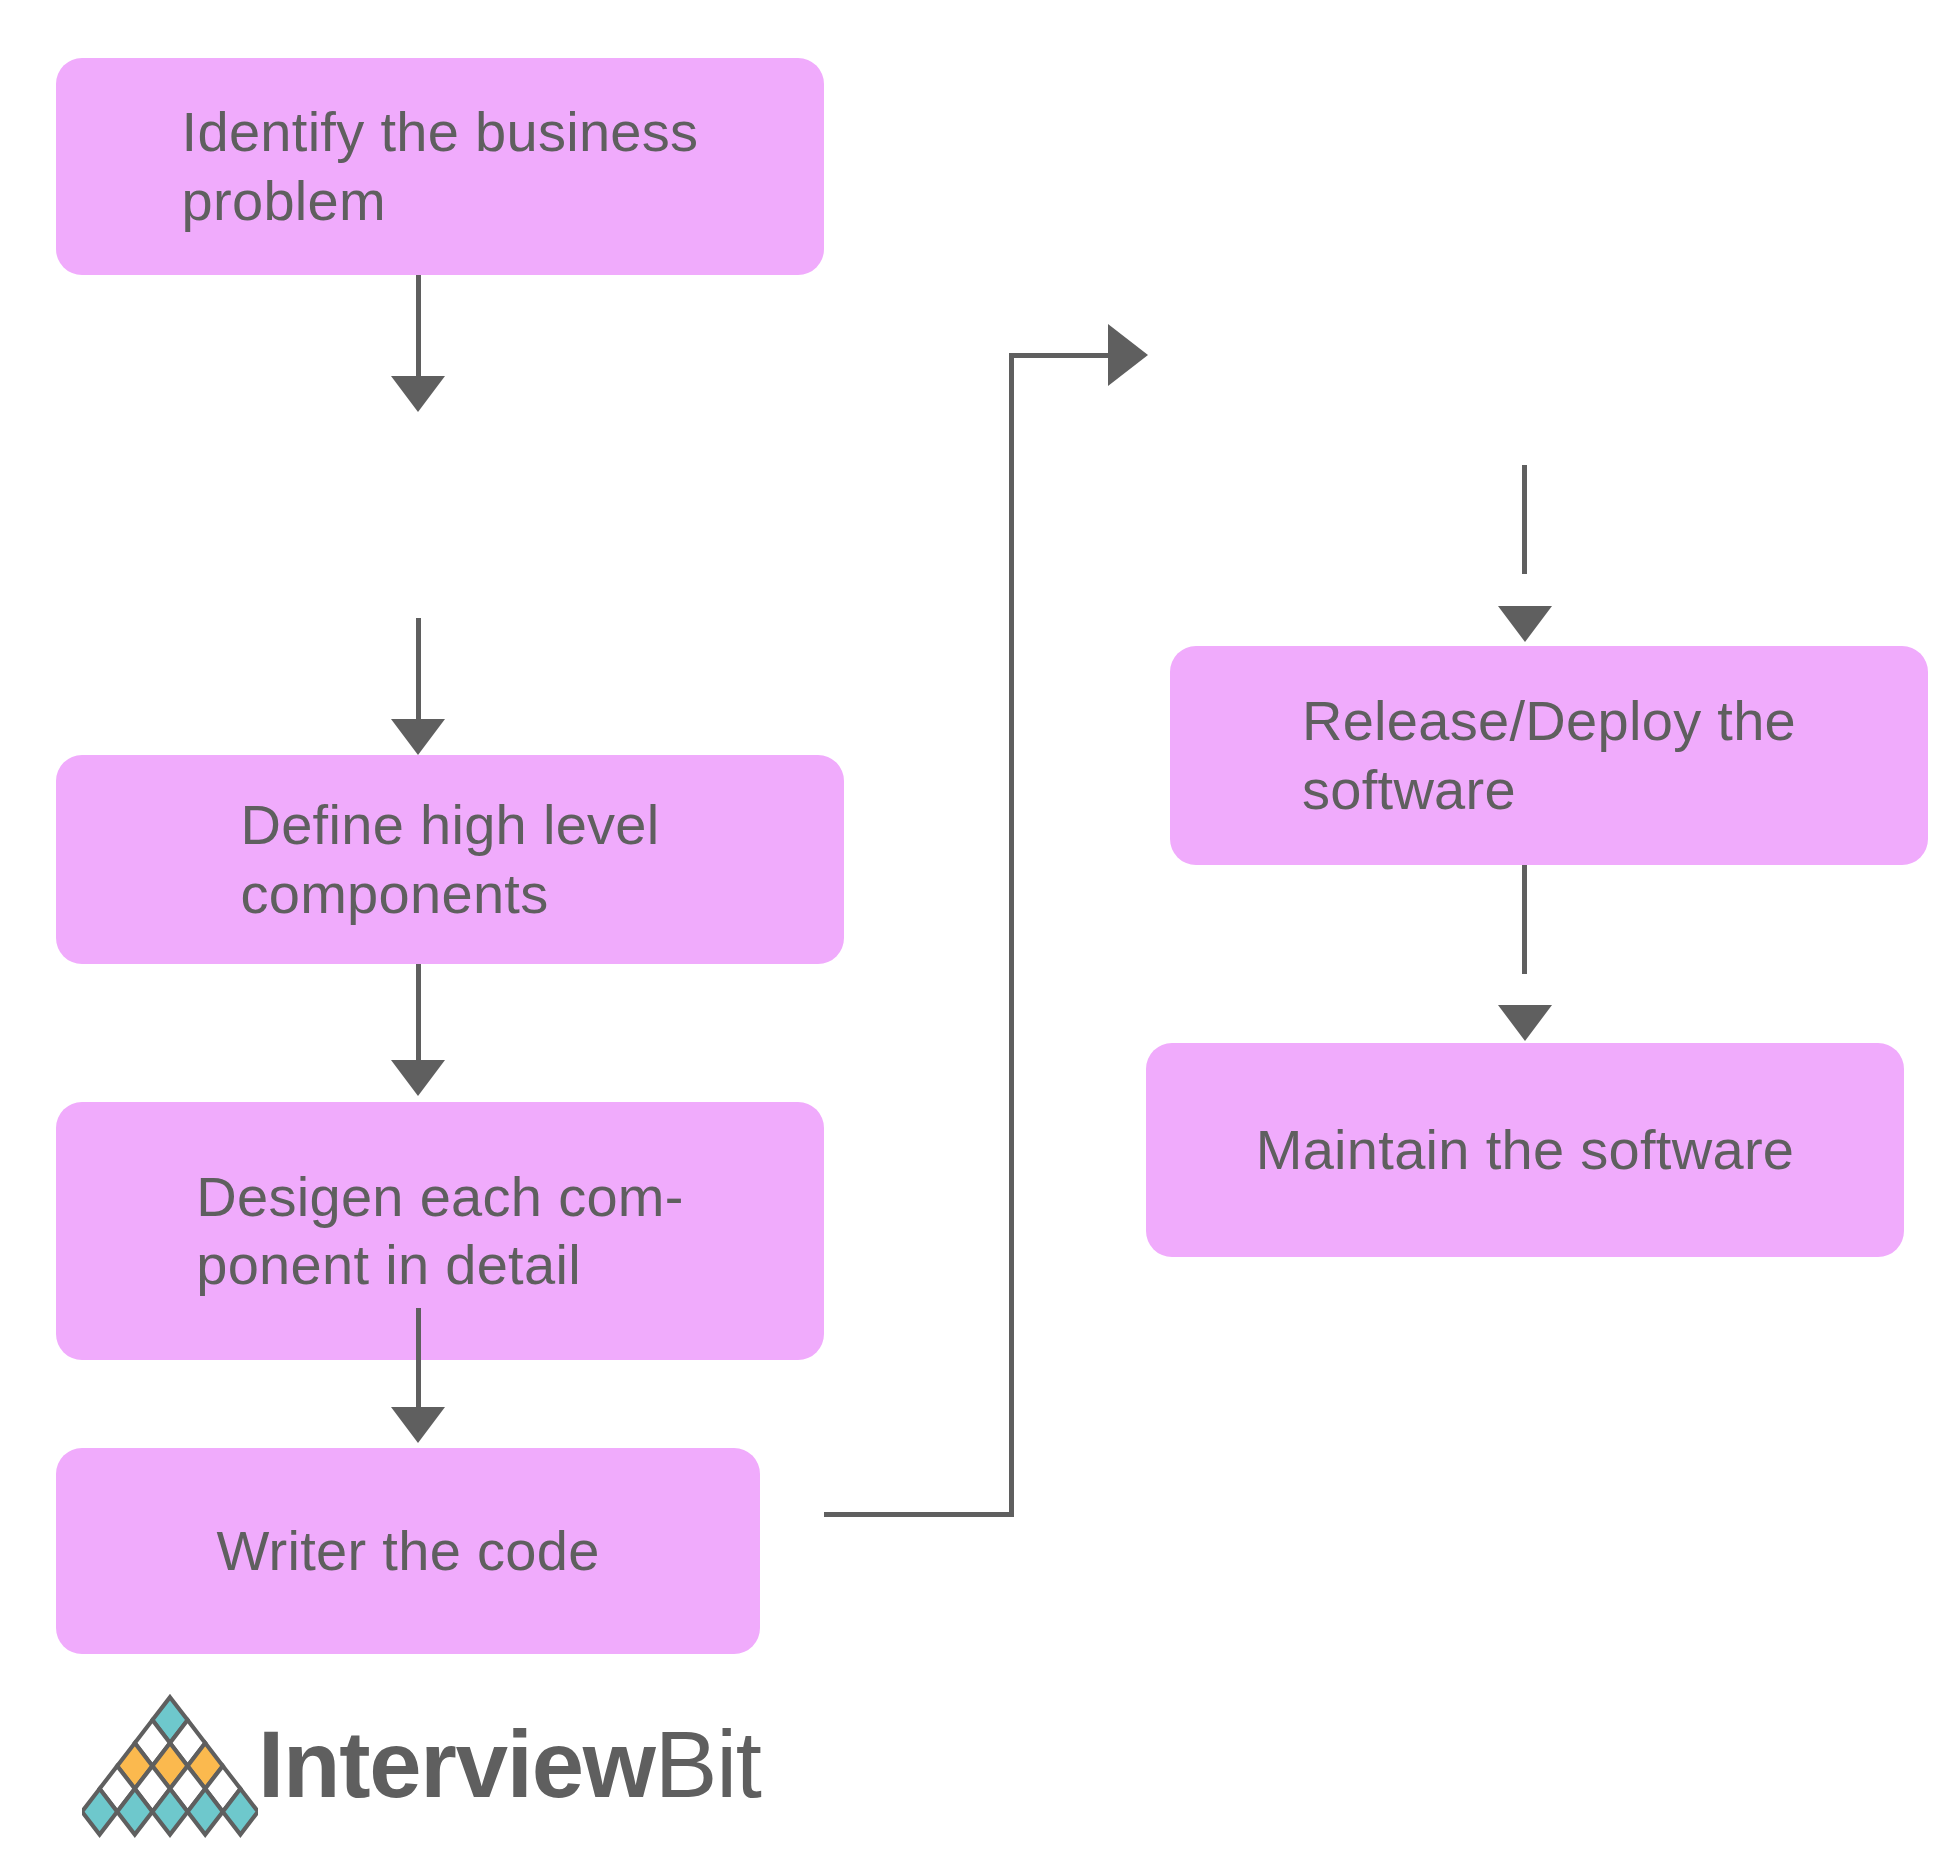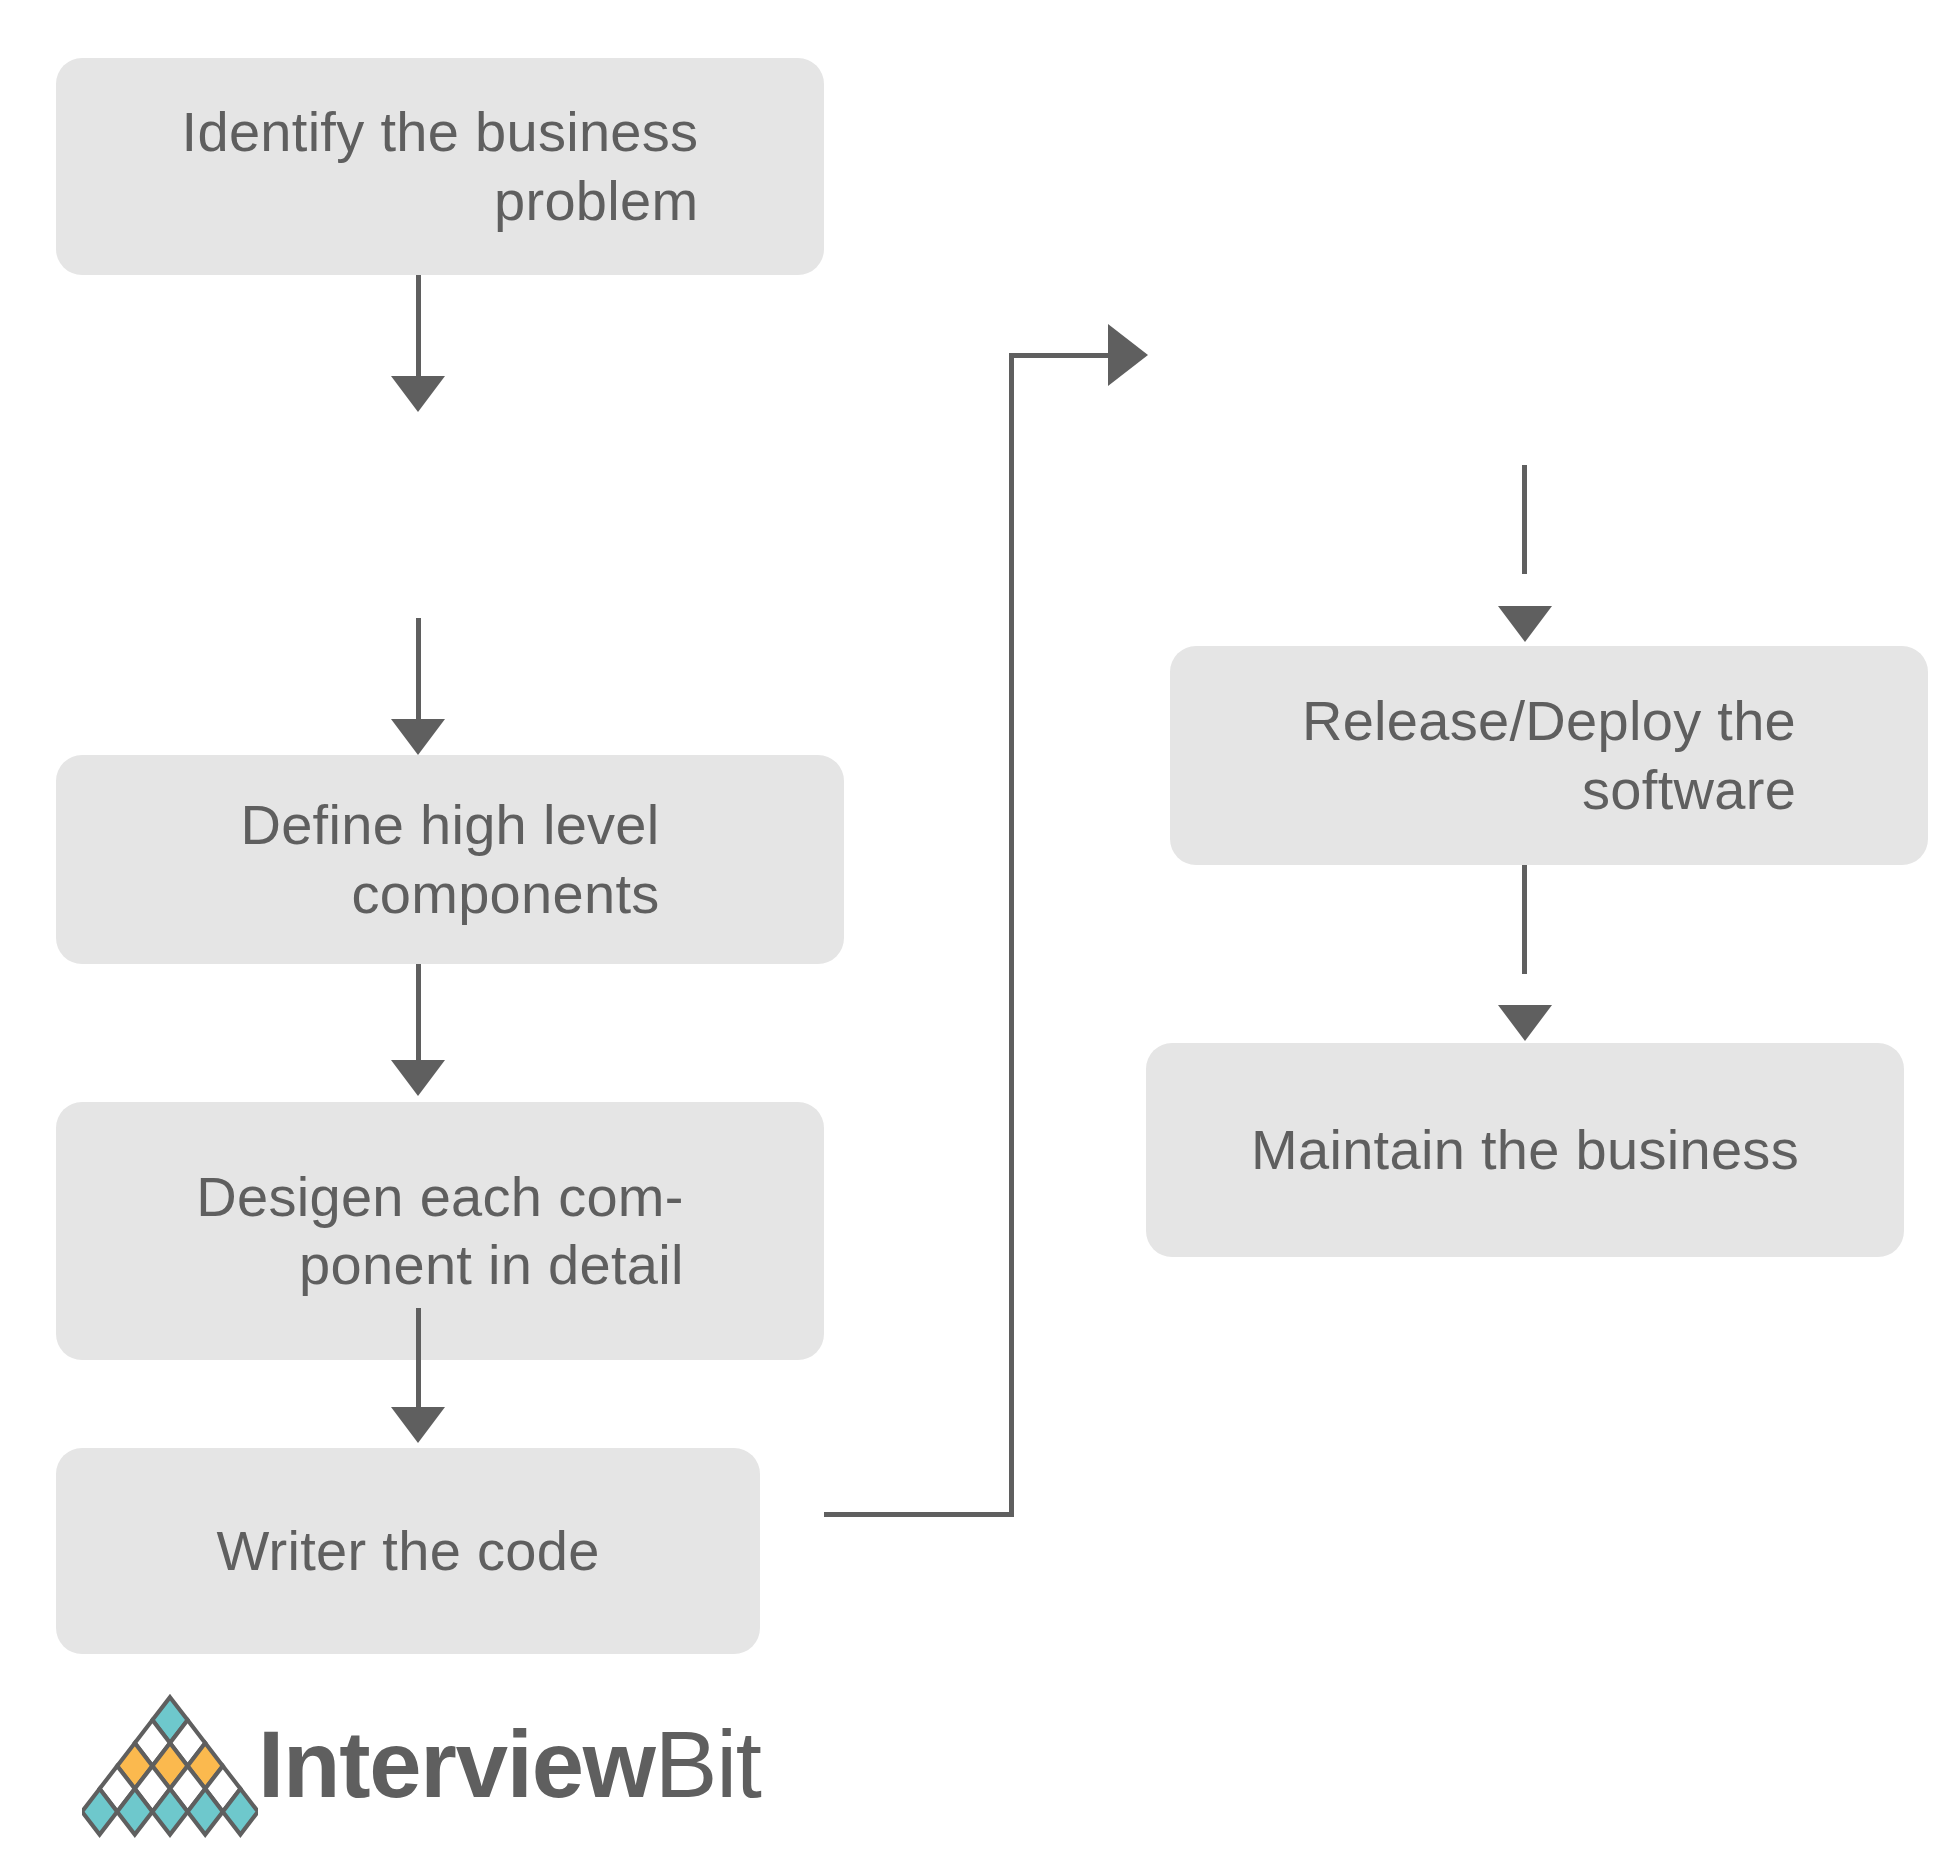--- a/index.html
+++ b/index.html
@@ -6,26 +6,26 @@
   body{
     width:1955px;height:1877px;
     background:#ffffff;
     font-family:"Liberation Sans", sans-serif;
     overflow:hidden;
   }
   #canvas{position:relative;width:1955px;height:1877px;}
 
   .node{
     position:absolute;
-    background:#e5e5e5;
+    background:#f0abfc;
     border-radius:26px;
     display:flex;
     align-items:center;
     justify-content:center;
-    text-align:right;
+    text-align:left;
     color:#5f5f5f;
     font-size:56px;
     line-height:1.22;
     font-weight:400;
     letter-spacing:0.3px;
     box-sizing:border-box;
     padding:8px 28px;
     white-space:pre-line;
   }
 
@@ -123,21 +123,21 @@
 
   <div class="node" id="n-design">Desigen each com-
 ponent in detail</div>
 
   <div class="node" id="n-write">Writer the code</div>
 
 
   <div class="node" id="n-release">Release/Deploy the
 software</div>
 
-  <div class="node" id="n-maintain">Maintain the business</div>
+  <div class="node" id="n-maintain">Maintain the software</div>
 
   <div class="vline" id="a1-line"></div>
   <div class="arrow-down" id="a1-head"></div>
 
   <div class="vline" id="a2-line"></div>
   <div class="arrow-down" id="a2-head"></div>
 
   <div class="vline" id="a3-line"></div>
   <div class="arrow-down" id="a3-head"></div>
 

